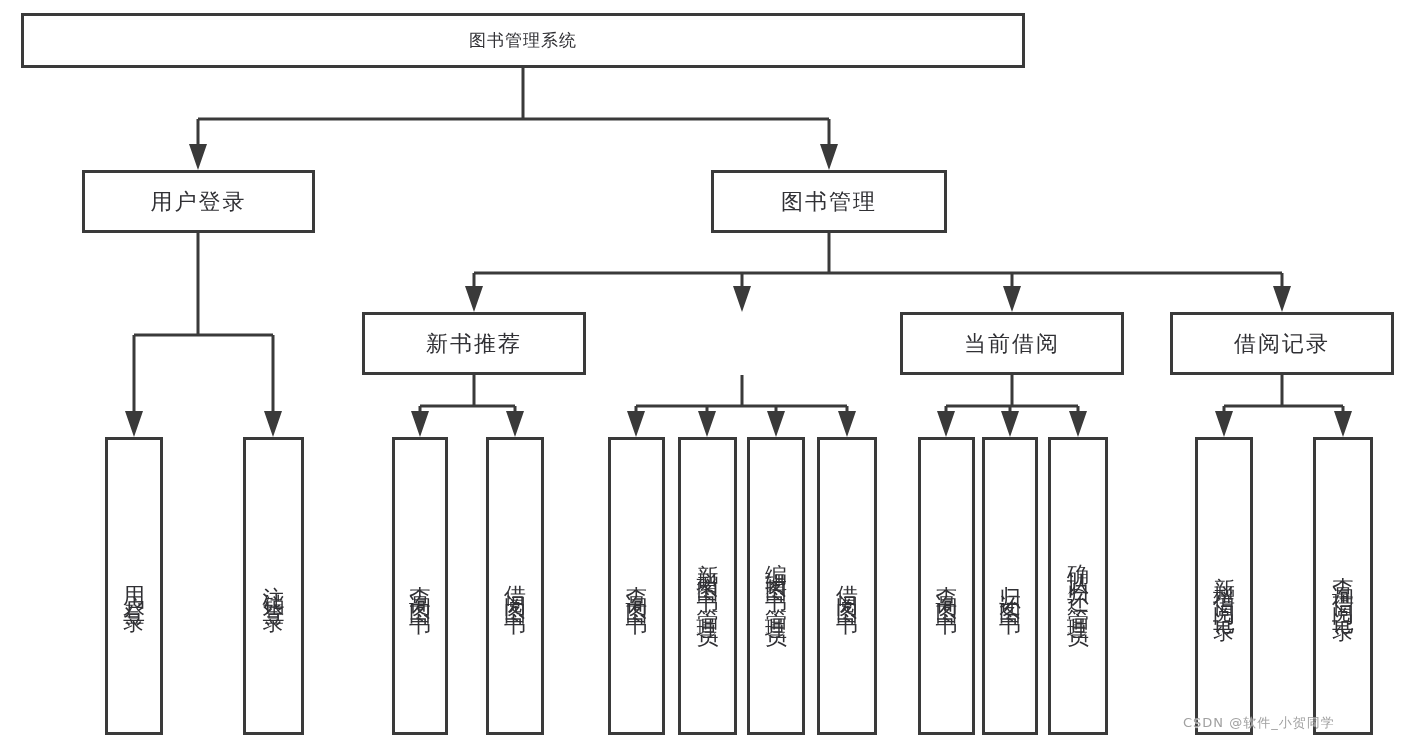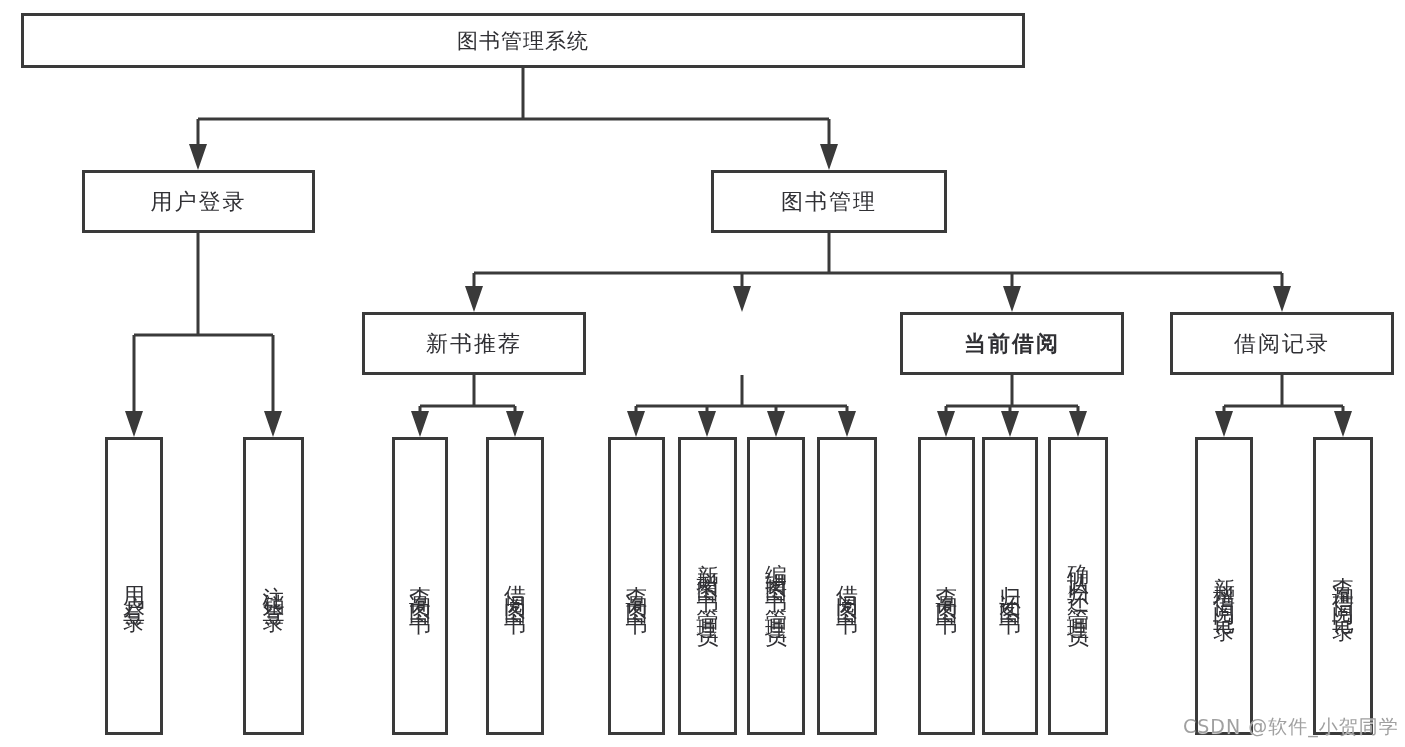--- a/index.html
+++ b/index.html
@@ -27,36 +27,36 @@
     justify-content: center;
     color: #303034;
     z-index: 2;
   }
   .hlabel {
     font-size: 22px;
     letter-spacing: 2px;
     white-space: nowrap;
   }
   .title-label {
-    font-size: 21px;
+    font-size: 17px;
     letter-spacing: 1px;
     white-space: nowrap;
   }
   .vlabel {
     writing-mode: vertical-rl;
     text-orientation: upright;
     font-size: 22px;
     letter-spacing: 9px;
     line-height: 1;
   }
   .watermark {
     position: absolute;
     left: 1183px;
     top: 714px;
-    font-size: 19px;
+    font-size: 13px;
     color: #a0a0a0;
     letter-spacing: 1px;
     white-space: nowrap;
     z-index: 3;
     text-shadow: 0 1px 1px rgba(255,255,255,0.85);
   }
 </style>
 </head>
 <body>
 
@@ -94,21 +94,21 @@
   <div class="box" style="left:82px; top:170px; width:233px; height:63px;">
     <span class="hlabel">用户登录</span>
   </div>
   <div class="box" style="left:711px; top:170px; width:236px; height:63px;">
     <span class="hlabel">图书管理</span>
   </div>
 
   <div class="box" style="left:362px; top:312px; width:224px; height:63px;">
     <span class="hlabel">新书推荐</span>
   </div>
-  <div class="box" style="left:900px; top:312px; width:224px; height:63px;font-weight:bold;">
+  <div class="box" style="left:900px; top:312px; width:224px; height:63px;">
     <span class="hlabel">当前借阅</span>
   </div>
   <div class="box" style="left:1170px; top:312px; width:224px; height:63px;">
     <span class="hlabel">借阅记录</span>
   </div>
 
   <div class="box" style="left:105px; top:437px; width:58px; height:298px;">
     <span class="vlabel">用户登录</span>
   </div>
   <div class="box" style="left:243px; top:437px; width:61px; height:298px;">

